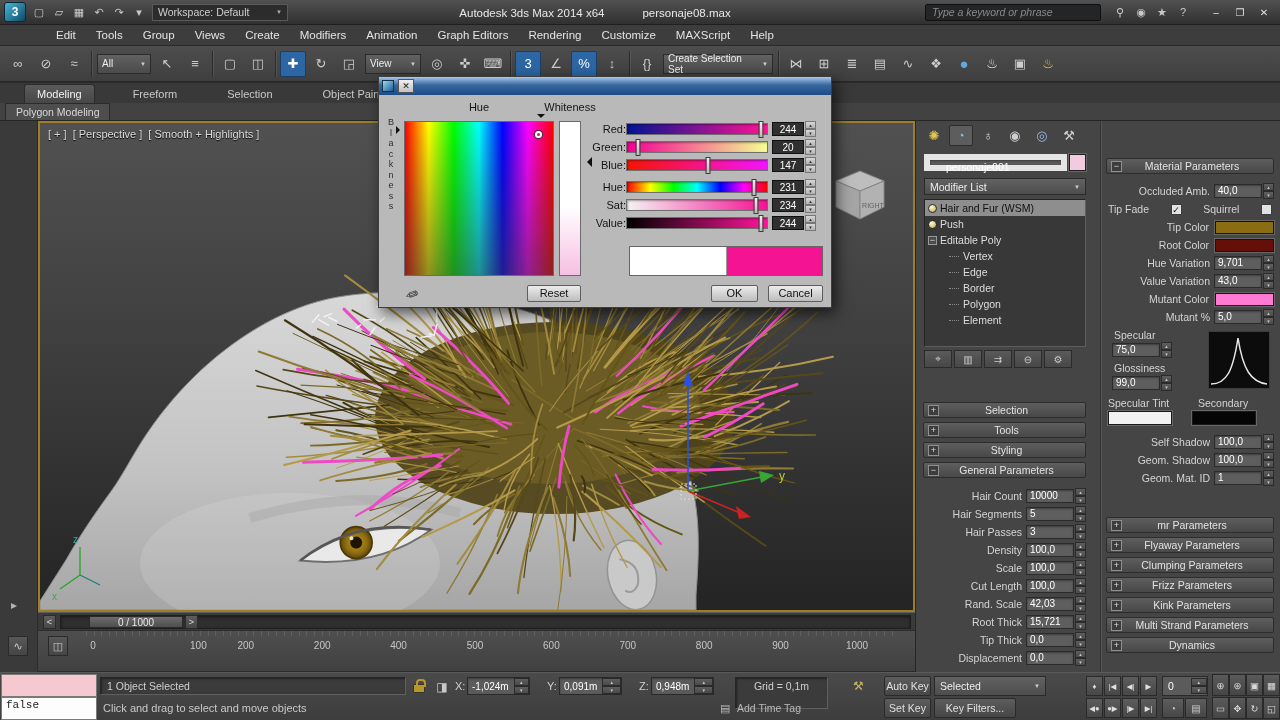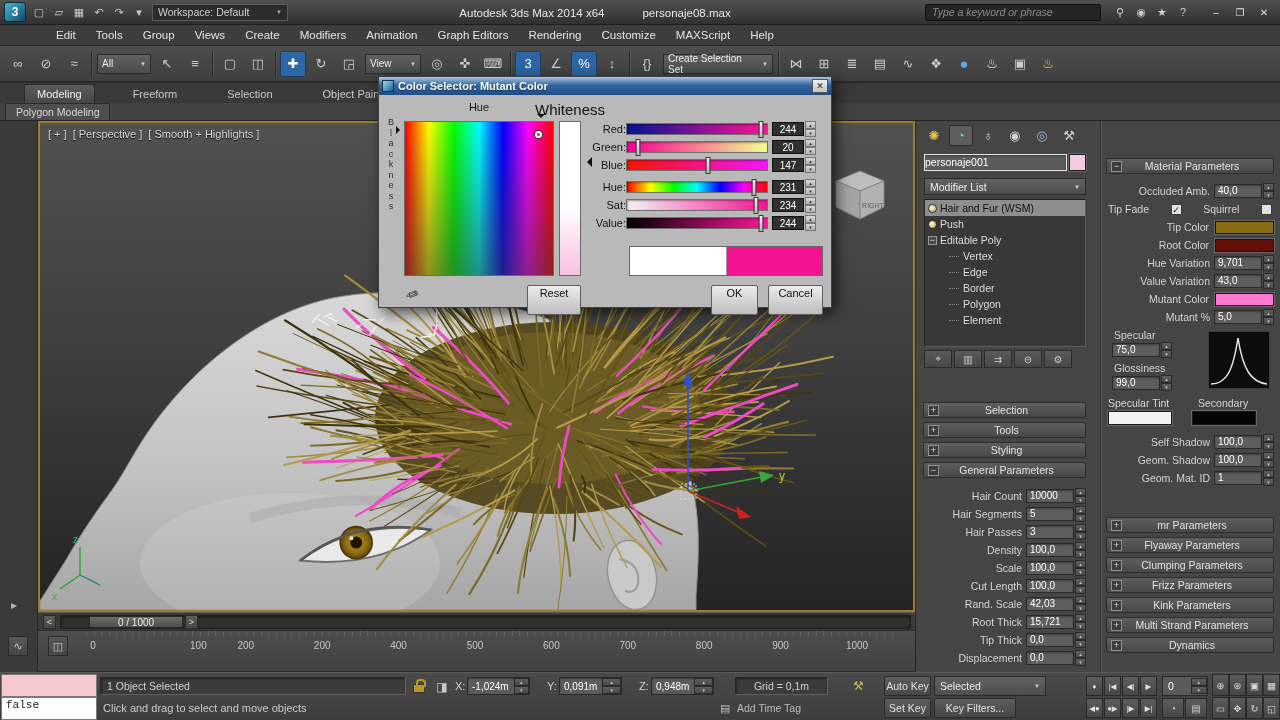--- a/index.html
+++ b/index.html
@@ -67,21 +67,21 @@
   #tbleft .gbtn{width:20px;height:20px;background:linear-gradient(#585858,#454545);border:1px solid #2a2a2a;font-size:11px}
 
   
   #cmdpanel{position:absolute;left:915px;top:121px;width:365px;height:551px;background:#454545;border-left:1px solid #262626}
   .ctabs{position:absolute;left:6px;top:4px;display:flex;gap:3px}
   .ctab{width:24px;height:21px;display:flex;align-items:center;justify-content:center;font-size:13px;border:1px solid transparent;border-radius:2px;color:#cfcfcf}
   .ctab.active{background:#5d5d5d;border-color:#2c2c2c}
   .c-create{color:#e8c84a}.c-modify{color:#79c7d8}.c-disp{color:#9db8e8}
   #col1{position:absolute;left:0;top:0;width:185px;height:551px;border-right:1px solid #333}
   .namerow{position:absolute;left:8px;top:33px;width:162px;height:17px;display:flex;gap:2px}
-  .namefield{flex:1;background:#5b5b5b;border:1px solid #e5e5e5;color:#fff;font-size:10.5px;line-height:15px;padding:0 0;box-shadow:inset 0 1px 2px rgba(0,0,0,.35)}
+  .namefield{flex:1;background:#5b5b5b;border:6px solid #e5e5e5;color:#fff;font-size:10.5px;line-height:15px;padding:0 16px;box-shadow:inset 0 1px 2px rgba(0,0,0,.35)}
   .objswatch{width:17px;height:17px;border:1px solid #1f1f1f;box-shadow:0 0 0 1px #666}
   .modlist{position:absolute;left:8px;top:57px;width:162px;height:17px;background:linear-gradient(#626262,#4d4d4d);border:1px solid #2b2b2b;display:flex;align-items:center;color:#eee;font-size:10.5px;padding:0 5px}
   .modlist .caret{margin-left:auto;font-size:6px;color:#ccc}
   .stackbox{position:absolute;left:8px;top:78px;width:162px;height:148px;background:#383838;border:1px solid #242424;border-bottom-color:#5e5e5e;border-right-color:#5e5e5e;overflow:hidden}
   .stack-row{display:flex;align-items:center;height:16px;color:#dcdcdc;font-size:10.5px;padding-left:3px}
   .stack-row.sel{background:#8e8e8e;color:#101010}
   .stack-row.ind{padding-left:22px}
   .sicon{width:12px;display:inline-flex;justify-content:center;align-items:center;margin-right:3px}
   .sicon.bulb{width:9px;height:9px;border-radius:50%;background:radial-gradient(circle at 35% 30%,#fffbe2,#d8c97e 60%,#9a8d4e);border:1px solid #2e2e2e}
   .sicon.minus{width:9px;height:9px;border:1px solid #999;font-size:9px;line-height:7px;text-align:center;background:#4a4a4a;color:#ddd}
@@ -123,21 +123,21 @@
   #statusbar{position:absolute;left:0;top:672px;width:1280px;height:48px;background:linear-gradient(#4a4a4a,#3d3d3d);border-top:1px solid #5a5a5a}
   .sunken{background:#3b3b3b;border:1px solid #262626;border-bottom-color:#606060;border-right-color:#606060;box-shadow:inset 1px 1px 2px rgba(0,0,0,.4);color:#cfcfcf}
   #pinkbox{position:absolute;left:1px;top:1px;width:96px;height:23px;background:#f6c8d0;border:1px solid #7a7a7a}
   #whitebox{position:absolute;left:1px;top:24px;width:96px;height:23px;background:#fdfdfd;border:1px solid #7a7a7a;color:#222;font-family:"Liberation Mono",monospace;font-size:11px;padding:1px 4px}
   #selbox{position:absolute;left:100px;top:4px;width:306px;height:18px;line-height:16px;padding-left:6px;font-size:10.5px}
   .lockicon{position:absolute;left:413px;top:11px;width:12px;height:9px;background:#b99727;border:1px solid #333;border-radius:1px}
   .lockicon:before{content:"";position:absolute;left:2px;top:-6px;width:6px;height:6px;border:2px solid #b99727;border-bottom:none;border-radius:4px 4px 0 0}
   .coordlabel{position:absolute;top:7px;color:#cfcfcf;font-size:11px}
   .coordfield{position:absolute;top:4px;width:63px;height:18px;background:#5b5b5b;border:1px solid #2a2a2a;display:flex;align-items:center;box-shadow:inset 0 1px 2px rgba(0,0,0,.35)}
   .coordfield span{flex:1;color:#fff;font-size:10px;padding-left:4px;white-space:nowrap}
-  #gridbox{position:absolute;left:735px;top:4px;width:93px;height:18px;line-height:16px;text-align:center;font-size:10.5px}
+  #gridbox{position:absolute;left:735px;top:4px;width:93px;height:32px;line-height:16px;text-align:center;font-size:10.5px}
   .sbtn{position:absolute;background:linear-gradient(#5d5d5d,#464646);border:1px solid #2a2a2a;border-radius:2px;color:#e0e0e0;font-size:10.5px;text-align:center}
   #seldrop{position:absolute;left:934px;top:3px;width:112px;height:20px;background:linear-gradient(#626262,#4d4d4d);border:1px solid #2a2a2a;display:flex;align-items:center;padding:0 5px;font-size:10.5px;color:#eee}
   #seldrop .caret{margin-left:auto;font-size:6px;color:#ccc}
   .pbrow{position:absolute;display:flex;gap:1px}
   .pbrow .gbtn{width:17px;height:20px;background:linear-gradient(#5d5d5d,#474747);border:1px solid #2a2a2a;font-size:7.5px;color:#e0e0e0}
   #framefield{position:absolute;left:1162px;top:3px;width:46px;height:20px;background:#5b5b5b;border:1px solid #2a2a2a;display:flex;align-items:center}
   #framefield>span{flex:1;color:#fff;font-size:10.5px;padding-left:5px}
   #timerow2{position:absolute;left:1162px;top:25px;display:flex;gap:1px}
   #timerow2 .gbtn{width:22px;height:20px;background:linear-gradient(#5d5d5d,#474747);border:1px solid #2a2a2a;font-size:10px}
   .navrow{position:absolute;display:flex}
@@ -149,21 +149,21 @@
   #offseticon{position:absolute;left:433px;top:5px;font-size:12px;color:#c9c9c9}
 
   
   #color-dialog{position:absolute;left:378px;top:76px;width:454px;height:232px;background:#b9b9b9;border:1px solid #3e3e3e;box-shadow:4px 5px 14px rgba(0,0,0,.65);z-index:40}
   .cs-title{height:18px;background:linear-gradient(#a9c7e9,#35679f 45%,#1f4c86);display:flex;align-items:center;padding:0 3px;gap:4px}
   .cs-icon{width:12px;height:12px;background:linear-gradient(135deg,#9fd8ef,#1b5e8e);border:1px solid #123246;flex:none}
   .cs-title-text{color:#fff;font-size:11px;font-weight:bold;text-shadow:0 1px 1px rgba(0,0,0,.45);flex:1}
   .cs-close{width:16px;height:14px;background:linear-gradient(#f0f0f0,#c2c2c2);border:1px solid #555;font-size:9px;line-height:12px;text-align:center;color:#222}
   .cs-body{position:absolute;left:0;right:0;top:18px;bottom:0;color:#141414}
   .cs-hue-lab{position:absolute;left:25px;top:6px;width:150px;text-align:center;font-size:11px}
-  .cs-white-lab{position:absolute;left:139px;top:6px;width:104px;text-align:center;font-size:15px}
+  .cs-white-lab{position:absolute;left:139px;top:6px;width:104px;text-align:center;font-size:11px}
   .cs-hue-marker{position:absolute;left:158px;top:19px;width:0;height:0;border:4px solid transparent;border-top-color:#101010}
   .cs-black-letters{position:absolute;left:7px;top:22px;width:10px;display:flex;flex-direction:column;align-items:center}
   .bletter{font-size:9px;line-height:10.5px;color:#2e2e2e}
   .cs-black-marker{position:absolute;left:17px;top:31px;width:0;height:0;border:4px solid transparent;border-left-color:#101010}
   .cs-field{position:absolute;left:25px;top:26px;width:150px;height:155px;border:1px solid #6b6b6b;background:linear-gradient(to bottom,rgba(255,255,255,0),rgba(55,55,55,.55)),linear-gradient(to right,#f00 0%,#ff0 16%,#0f0 33%,#0ff 50%,#00f 66%,#f0f 83%,#f00 100%)}
   .cs-field-marker{position:absolute;left:130px;top:9px;width:7px;height:7px;border:2px solid #fff;border-radius:50%;box-shadow:0 0 0 1px #333}
   .cs-wstrip{position:absolute;left:180px;top:26px;width:22px;height:155px;border:1px solid #6b6b6b;background:linear-gradient(#ffffff 55%,#f7bfe3)}
   .cs-white-marker{position:absolute;left:203px;top:62px;width:0;height:0;border:5px solid transparent;border-right-color:#101010}
   #cs-sliders{position:absolute;left:203px;top:0;width:246px;height:160px}
   .csrow{position:absolute;left:0;display:flex;align-items:center;height:16px}
@@ -175,21 +175,21 @@
   .g-red{background:linear-gradient(to right,rgb(0,20,147),rgb(255,20,147))}
   .g-green{background:linear-gradient(to right,rgb(244,0,147),rgb(244,255,147))}
   .g-blue{background:linear-gradient(to right,rgb(244,20,0),rgb(244,20,255))}
   .g-hue{background:linear-gradient(to right,#f00,#ff0,#0f0,#0ff,#00f,#f0f,#f00)}
   .g-sat{background:linear-gradient(to right,#f4f4f4,#f41493)}
   .g-val{background:linear-gradient(to right,#000,#ff159a)}
   .cs-swatch{position:absolute;left:250px;top:151px;width:194px;height:30px;border:1px solid #666;display:flex}
   .cs-half{flex:1}
   .cs-half:first-child{border-right:1px solid #999}
   .cs-dropper{position:absolute;left:26px;top:190px;font-size:15px;color:#2e2e2e;transform:rotate(115deg)}
-  .cs-btn{position:absolute;top:190px;height:30px;background:linear-gradient(#ececec,#bdbdbd);border:1px solid #5e5e5e;border-radius:2px;font-size:11px;color:#111;text-align:center;line-height:15px}
+  .cs-btn{position:absolute;top:190px;height:17px;background:linear-gradient(#ececec,#bdbdbd);border:1px solid #5e5e5e;border-radius:2px;font-size:11px;color:#111;text-align:center;line-height:15px}
   #cs-reset{left:148px;width:54px}
   #cs-ok{left:332px;width:47px}
   #cs-cancel{left:389px;width:55px}
 </style>
 </head>
 <body>
 
 <div id="app">
 
   <div id="titlebar">
@@ -1131,21 +1131,20 @@
         <span class="gbtn">▭</span>
         <span class="gbtn">✥</span>
         <span class="gbtn">↻</span>
         <span class="gbtn">◱</span>
       </div>
   </div>
 
   <div id="color-dialog">
     <div class="cs-title">
       <span class="cs-icon"></span>
-      <span class="cs-title-text">Color Selector: Mutant Color</span>
       <span class="cs-close">✕</span>
     </div>
     <div class="cs-body">
       <div class="cs-hue-lab">Hue</div>
       <div class="cs-white-lab">Whiteness</div>
       <span class="cs-hue-marker"></span>
       <div class="cs-black-letters">
           <div class="bletter">B</div>
           <div class="bletter">l</div>
           <div class="bletter">a</div>

